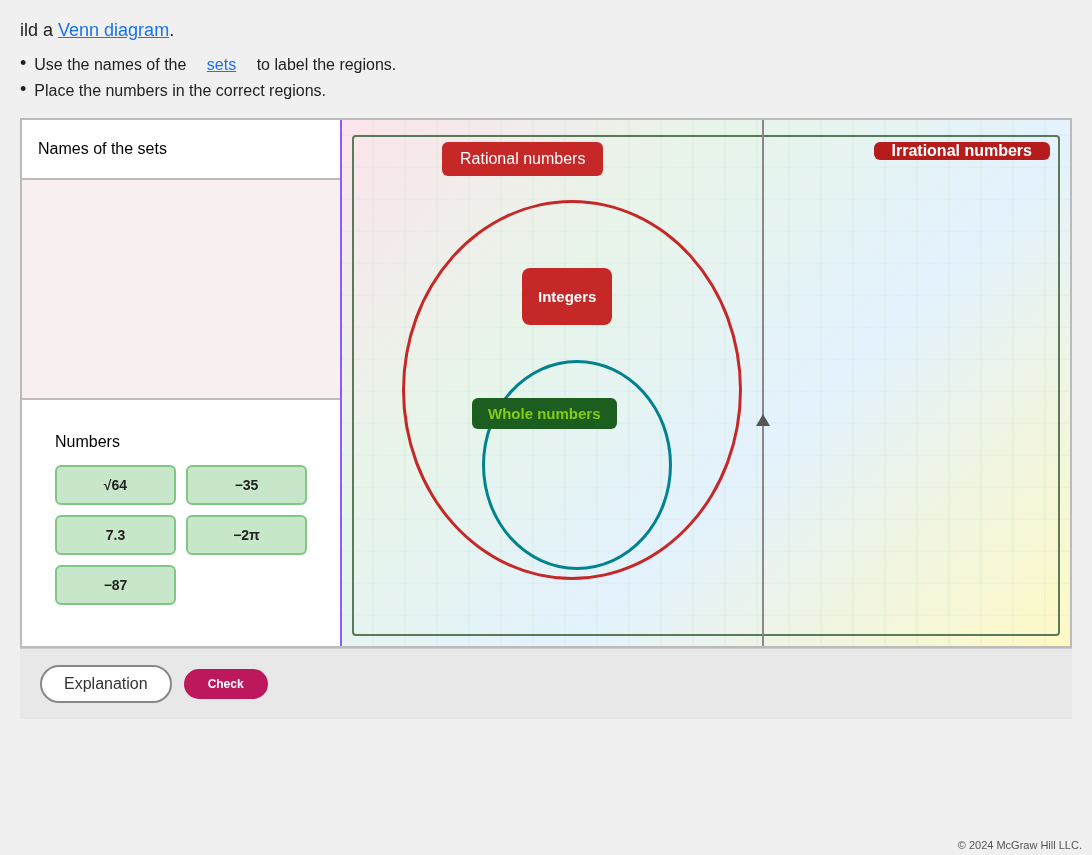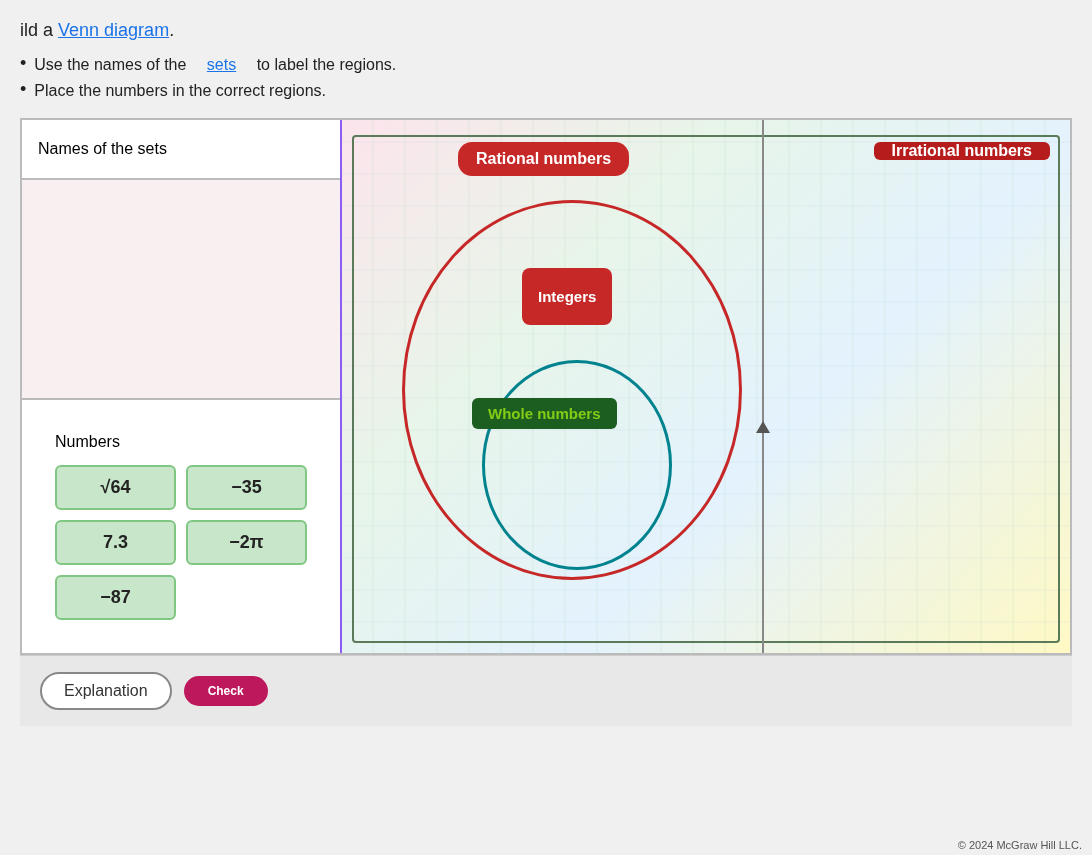--- a/index.html
+++ b/index.html
@@ -93,21 +93,21 @@
       display: grid;
       grid-template-columns: 1fr 1fr;
       gap: 10px;
     }
 
     .number-tile {
       background: #c8e6c9;
       border: 2px solid #81c784;
       border-radius: 6px;
       padding: 10px 16px;
-      font-size: 18px;
+      font-size: 14px;
       font-weight: 600;
       text-align: center;
       color: #222;
       cursor: grab;
       min-width: 80px;
     }
 
     .right-panel {
       flex: 1;
       position: relative;
@@ -140,27 +140,27 @@
     .venn-area {
       position: relative;
       width: 100%;
       height: 100%;
     }
 
     
     .label-rational {
       position: absolute;
       top: 22px;
-      left: 116px;
+      left: 100px;
       background: #c62828;
       color: #fff;
       padding: 8px 18px;
-      border-radius: 14px;
-      font-size: 16px;
-      font-weight: 700;
+      border-radius: 6px;
+      font-size: 16px;
+      font-weight: 400;
       cursor: pointer;
       z-index: 10;
     }
 
     
     .label-irrational {
       position: absolute;
       top: 22px;
       right: 20px;
       background: #b71c1c;

